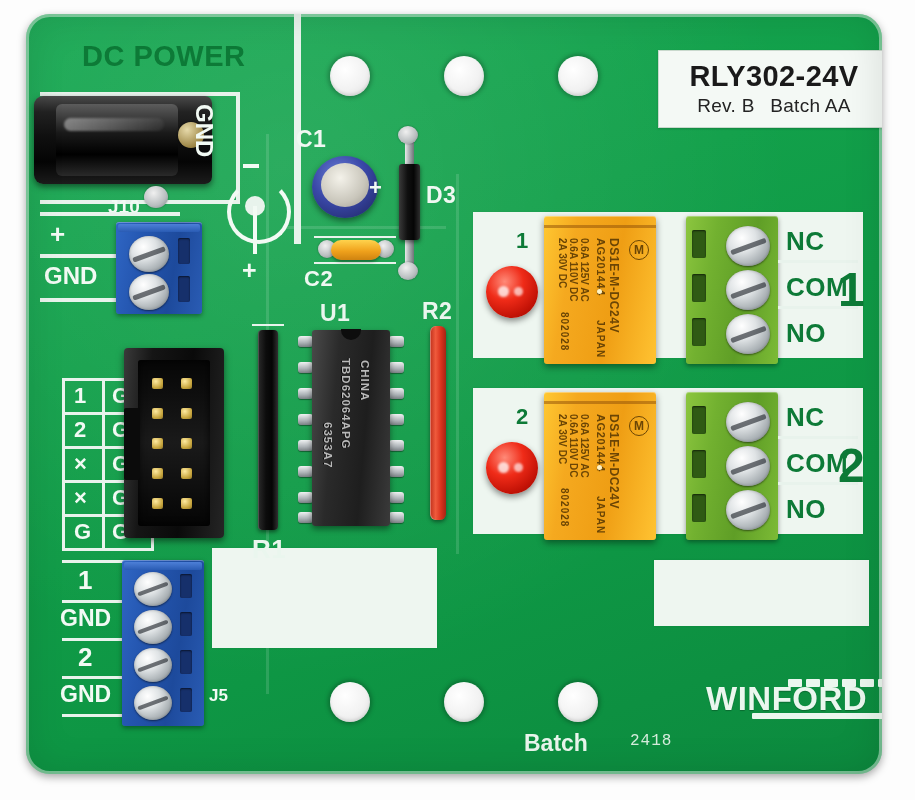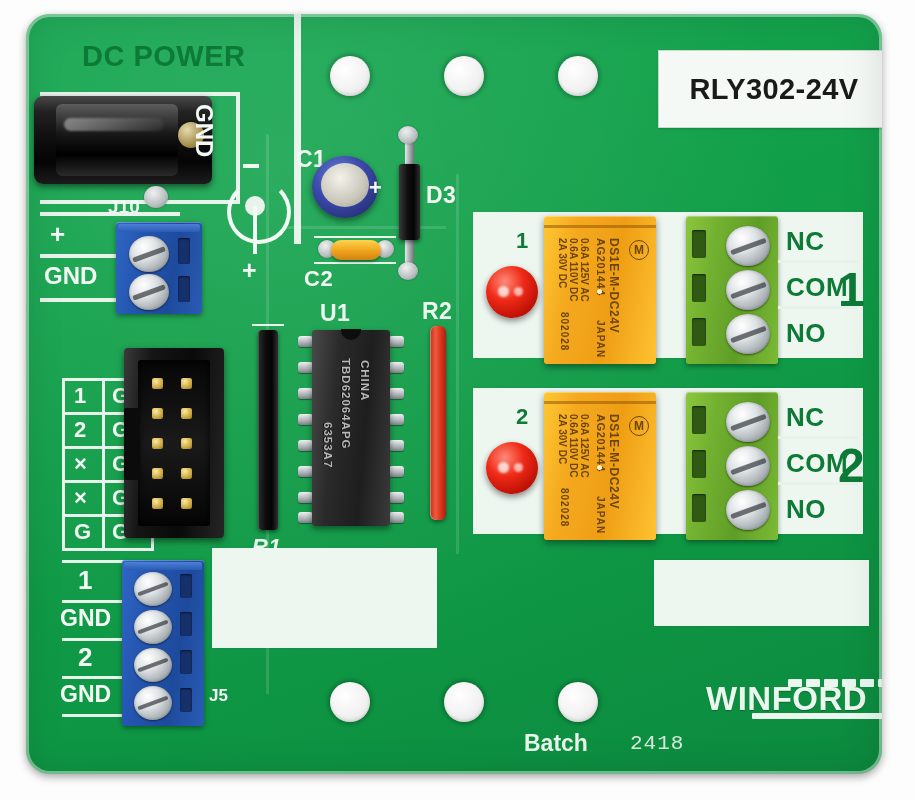--- a/index.html
+++ b/index.html
@@ -234,21 +234,21 @@
   .logo .name{
     font-size:33px;font-weight:bold;color:#eaf7ee;letter-spacing:.5px;
     line-height:1;text-shadow:0 1px 1px rgba(0,0,0,.25);
   }
   .logo .dashes{position:absolute;left:82px;top:-3px;display:flex;gap:4px;}
   .logo .dashes i{display:block;width:14px;height:8px;background:#eaf7ee;border-radius:1px;}
   .logo .bar{position:absolute;left:46px;top:31px;width:134px;height:6px;background:#eaf7ee;border-radius:1px;}
   .logo .url{margin-top:14px;font-size:21px;color:#eef8f1;letter-spacing:.2px;}
 
   .rohs{position:absolute;left:498px;top:716px;color:#e9f5ec;font-size:23px;font-weight:bold;}
-  .datecode{position:absolute;left:604px;top:718px;color:#d5ecdc;font-size:21px;font-family:"Liberation Mono",monospace;letter-spacing:1px;}
+  .datecode{position:absolute;left:604px;top:718px;color:#d5ecdc;font-size:16px;font-family:"Liberation Mono",monospace;letter-spacing:1px;}
 
   
   .trace{position:absolute;background:rgba(255,255,255,.13);}
 </style>
 </head>
 <body>
 
 <div id="stage">
   <div class="board">
 
@@ -258,20 +258,24 @@
     <div class="hole" style="left:304px;top:668px;"></div>
     <div class="hole" style="left:418px;top:668px;"></div>
     <div class="hole" style="left:532px;top:668px;"></div>
 
     <div class="trace" style="left:240px;top:120px;width:3px;height:560px;"></div>
     <div class="trace" style="left:430px;top:160px;width:3px;height:380px;"></div>
     <div class="trace" style="left:260px;top:212px;width:160px;height:3px;"></div>
 
     <div class="partlabel">
       <div class="l1">RLY302-24V</div>
+      <div class="l2">
+        <span>Rev. B</span>
+        <span>Batch AA</span>
+      </div>
     </div>
 
     <div class="gtext dcpower">DC POWER</div>
 
     <div class="silkline" style="left:14px;top:78px;width:200px;height:4px;"></div>
     <div class="silkline" style="left:210px;top:78px;width:4px;height:112px;"></div>
     <div class="silkline" style="left:14px;top:186px;width:200px;height:4px;"></div>
     <div class="silkline" style="left:268px;top:0px;width:7px;height:230px;"></div>
 
     <div class="jack">
@@ -362,21 +366,21 @@
       <div class="screw" style="left:12px;top:126px;width:38px;height:34px;"></div>
       <div class="bwin" style="left:58px;top:14px;width:12px;height:24px;"></div>
       <div class="bwin" style="left:58px;top:52px;width:12px;height:24px;"></div>
       <div class="bwin" style="left:58px;top:90px;width:12px;height:24px;"></div>
       <div class="bwin" style="left:58px;top:128px;width:12px;height:24px;"></div>
     </div>
     <div class="wtext" style="left:183px;top:672px;font-size:17px;">J5</div>
 
     <div class="silk" style="left:186px;top:534px;width:225px;height:100px;"></div>
 
-    <div class="gtext" style="left:270px;top:132px;font-size:23px;color:#f0f8f2;">C1</div>
+    <div class="gtext" style="left:270px;top:112px;font-size:23px;color:#f0f8f2;">C1</div>
     <div class="cap1">
         <div class="top"></div>
       </div>
     <div class="wtext" style="left:343px;top:161px;font-size:22px;">+</div>
 
     <div class="silkline" style="left:288px;top:222px;width:82px;height:2px;"></div>
     <div class="silkline" style="left:288px;top:248px;width:82px;height:2px;"></div>
     <div class="solderpad" style="left:292px;top:226px;width:18px;height:18px;"></div>
     <div class="solderpad" style="left:350px;top:226px;width:18px;height:18px;"></div>
     <div class="cap2"></div>
@@ -408,21 +412,21 @@
     <div class="diplead" style="left:363px;top:498px;"></div>
     <div class="dip">
       <div class="notch"></div>
       <div class="ictext" style="left:59px;top:30px;">CHINA</div>
       <div class="ictext" style="left:40px;top:28px;">TBD62064APG</div>
       <div class="ictext" style="left:22px;top:92px;">6353A7</div>
     </div>
 
     <div class="silkline" style="left:226px;top:310px;width:32px;height:2px;"></div>
     <div class="sip"></div>
-    <div class="gtext" style="left:226px;top:520px;font-size:22px;color:#eaf6ee;font-style:italic;">R1</div>
+    <div class="gtext" style="left:226px;top:520px;font-size:26px;color:#eaf6ee;">R1</div>
 
     <div class="gtext" style="left:396px;top:284px;font-size:23px;color:#eaf6ee;">R2</div>
     <div class="rres"></div>
 
     <div class="silk" style="left:447px;top:198px;width:390px;height:146px;"></div>
     <div class="gtext" style="left:490px;top:214px;font-size:22px;">1</div>
     <div class="led" style="left:460px;top:252px;">
       <div class="b1"></div>
       <div class="b2"></div>
     </div>

